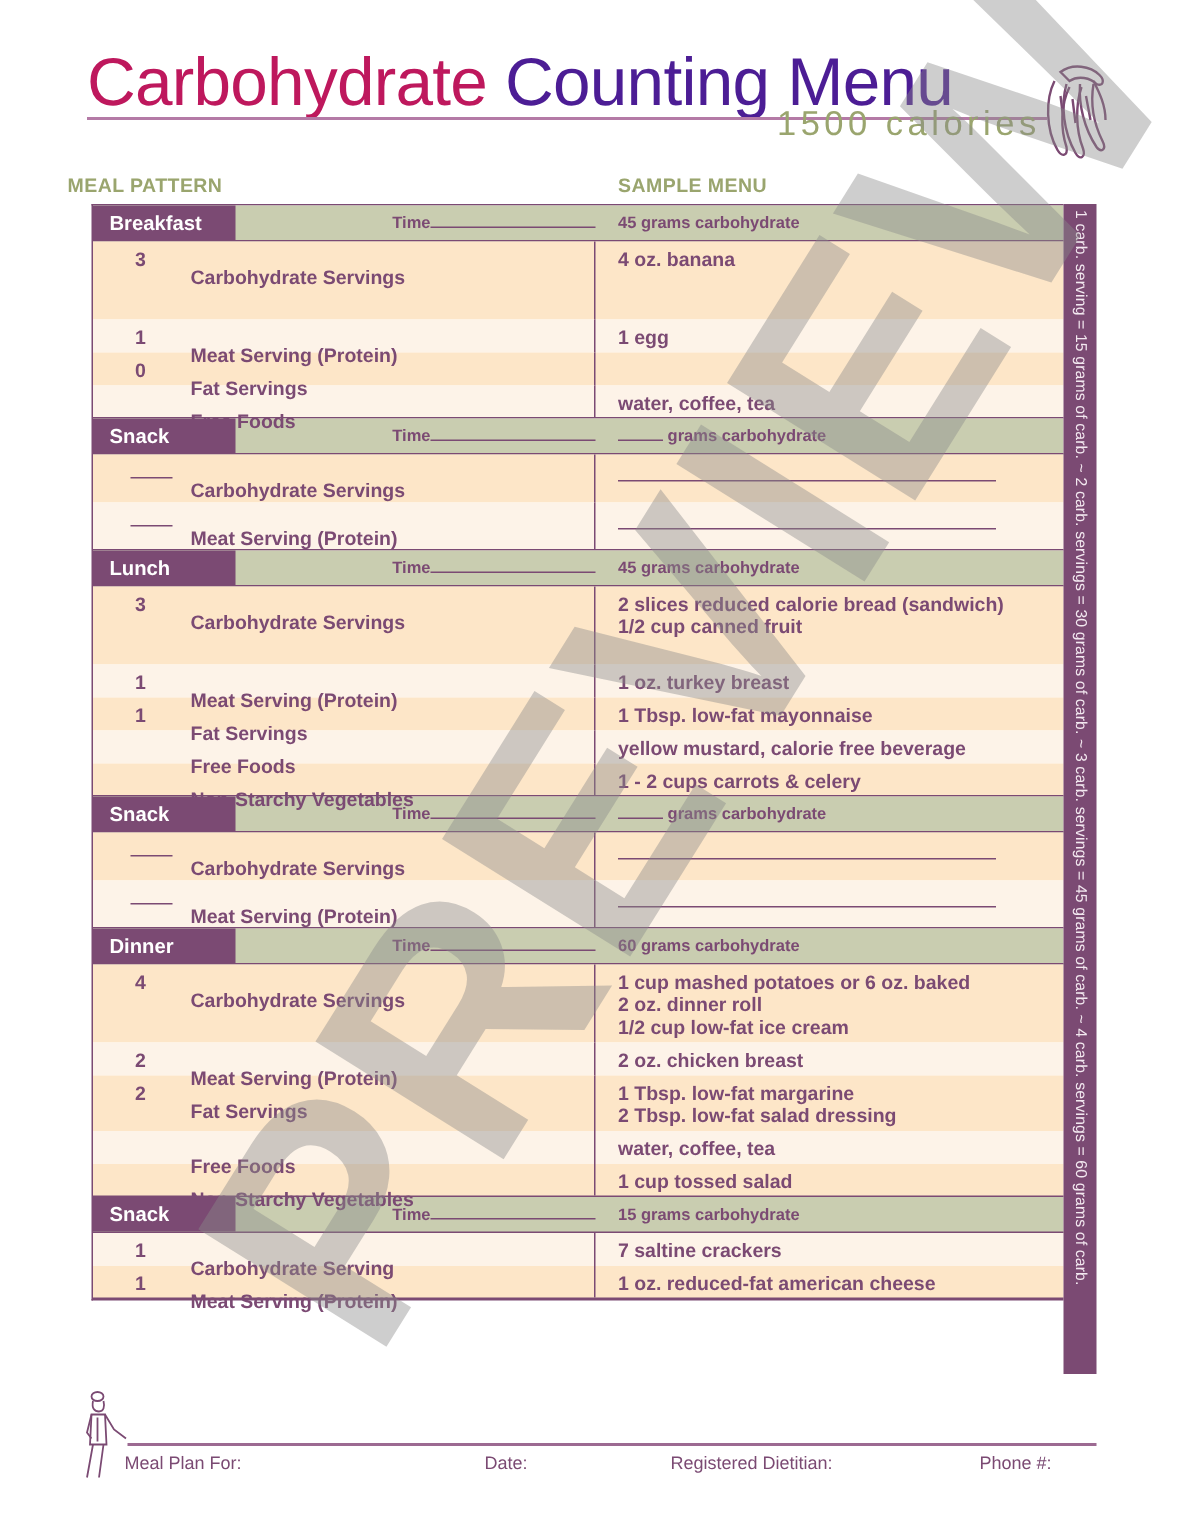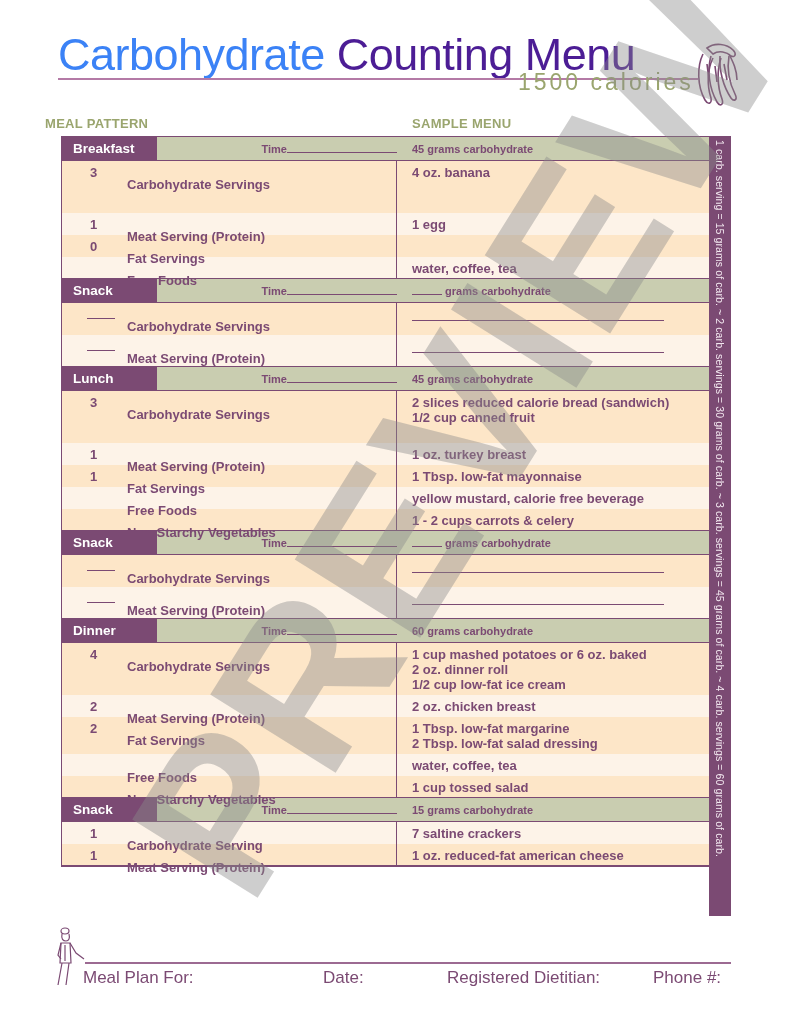--- a/index.html
+++ b/index.html
@@ -1,21 +1,21 @@
 <!DOCTYPE html>
 <html><head>
 <meta charset="utf-8">
 <style>
   * { box-sizing: border-box; margin: 0; padding: 0; }
   html, body { width: 791px; height: 1024px; background: #ffffff; overflow: hidden; }
   body { position: relative; font-family: "Liberation Sans", sans-serif; color: #7a4a6e; }
 
   .title-wrap { position: absolute; left: 58px; top: 30px; width: 640px; height: 50px; }
   .title { position: absolute; left: 0; top: 0; font-size: 45px; font-weight: normal; letter-spacing: -0.5px; white-space: nowrap; line-height: 50px; }
-  .title .t-green { color: #3b82f6; }
+  .title .t-green { color: #be185d; }
   .title .t-purple { color: #4c1d95; }
   .title-rule { position: absolute; left: 58px; top: 78px; width: 640px; height: 2px; background: #b47aa6; }
   .subtitle { position: absolute; left: 518px; top: 69px; font-size: 23px; letter-spacing: 3px; color: #9aa56e; white-space: nowrap; }
   .banana { position: absolute; left: 693px; top: 40px; width: 48px; height: 70px; }
 
   .col-head { position: absolute; top: 116px; font-size: 13px; font-weight: bold; color: #9aa56e; letter-spacing: 0.3px; }
   .col-head.left { left: 45px; text-align: right; }
   .col-head.right { left: 412px; }
 
   .table { position: absolute; left: 61px; top: 136px; width: 648px; border: 1px solid #7b4a73; border-right: none; }
@@ -36,21 +36,21 @@
   .row .qty .blank { display: inline-block; width: 28px; border-bottom: 1px solid #7b4a73; height: 12px; margin-left: -3px; }
   .row .label { width: 270px; padding-top: 16px; border-right: 1px solid #7b4a73; }
   .row .menu { flex: 1; padding-left: 15px; padding-top: 4px; line-height: 15px; }
   .row .menu .line { display: block; }
   .row .menu .blankline { display: block; width: 252px; border-bottom: 1px solid #7b4a73; height: 14px; }
   .row.last-in-section { border-bottom: 1px solid #7b4a73; }
 
   .watermark { position: absolute; left: 0; top: 0; width: 791px; height: 1024px; pointer-events: none; }
 
   .footer-rule { position: absolute; left: 85px; top: 962px; width: 646px; height: 2px; background: #9c6a92; }
-  .footer-label { position: absolute; top: 968px; font-size: 17px; color: #7b4a73; }
+  .footer-label { position: absolute; top: 968px; font-size: 12px; color: #7b4a73; }
   .figure { position: absolute; left: 52px; top: 925px; width: 40px; height: 62px; }
 </style>
 </head>
 <body>
 
 <div class="title-wrap">
   <div class="title">
     <span class="t-green">Carbohydrate</span>
     <span class="t-purple">Counting Menu</span>
   </div>

